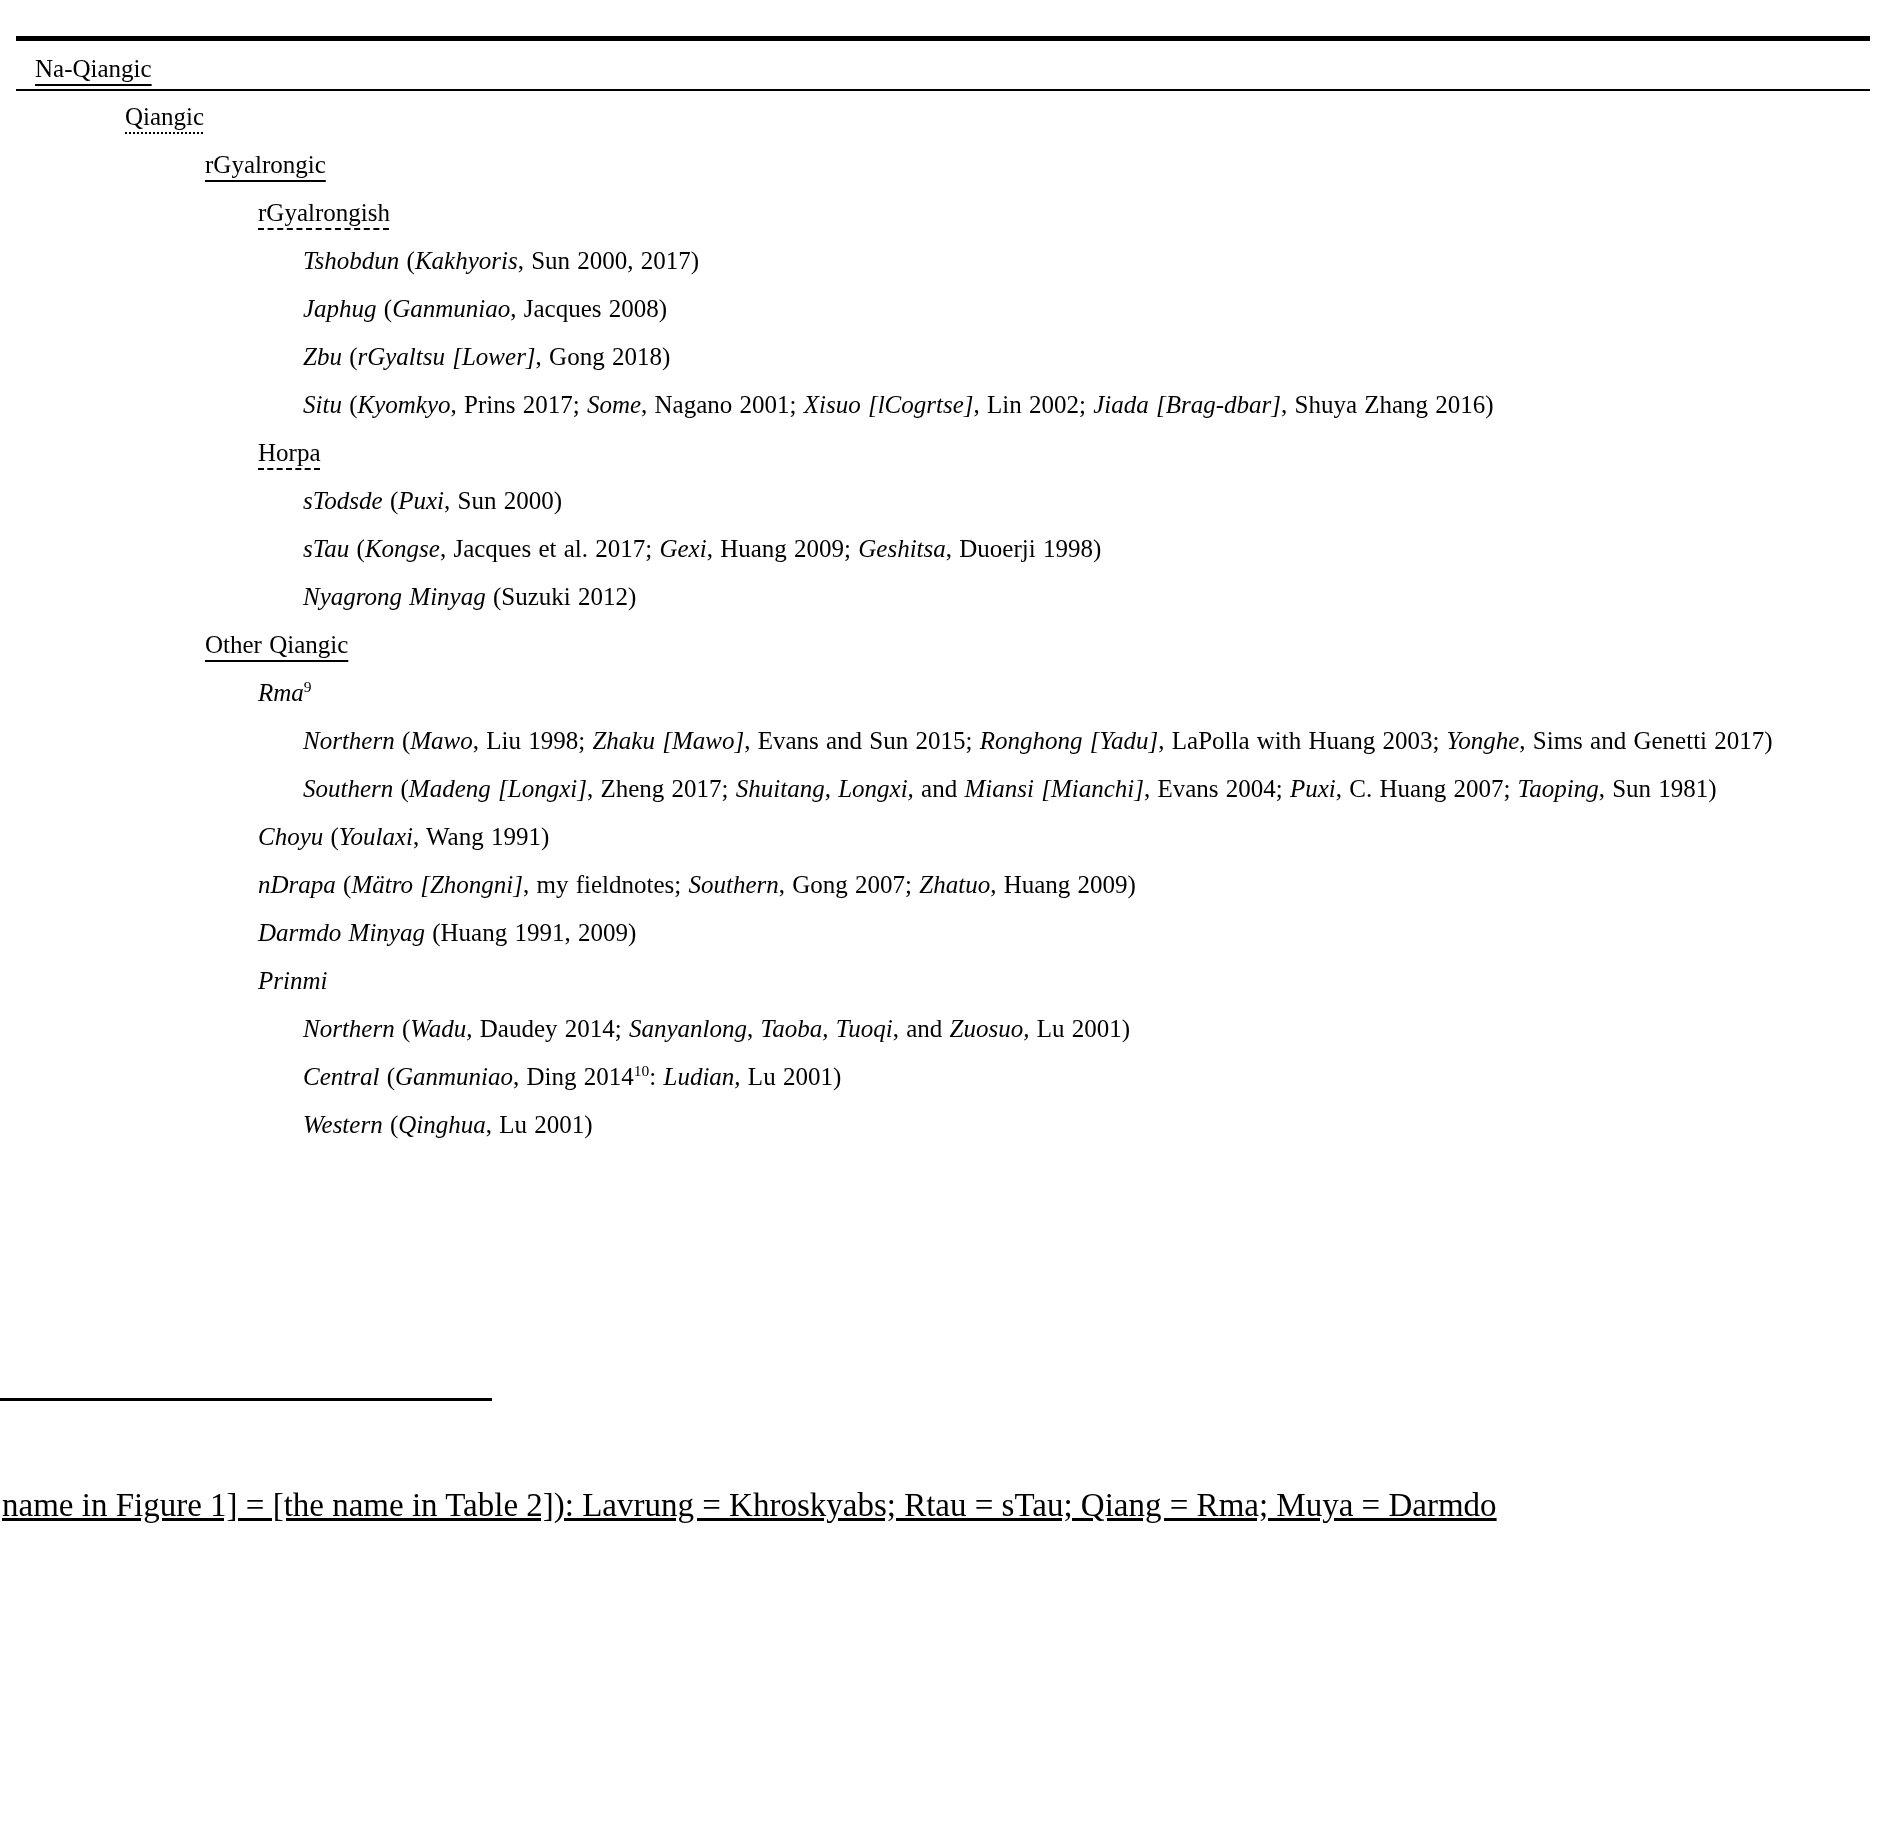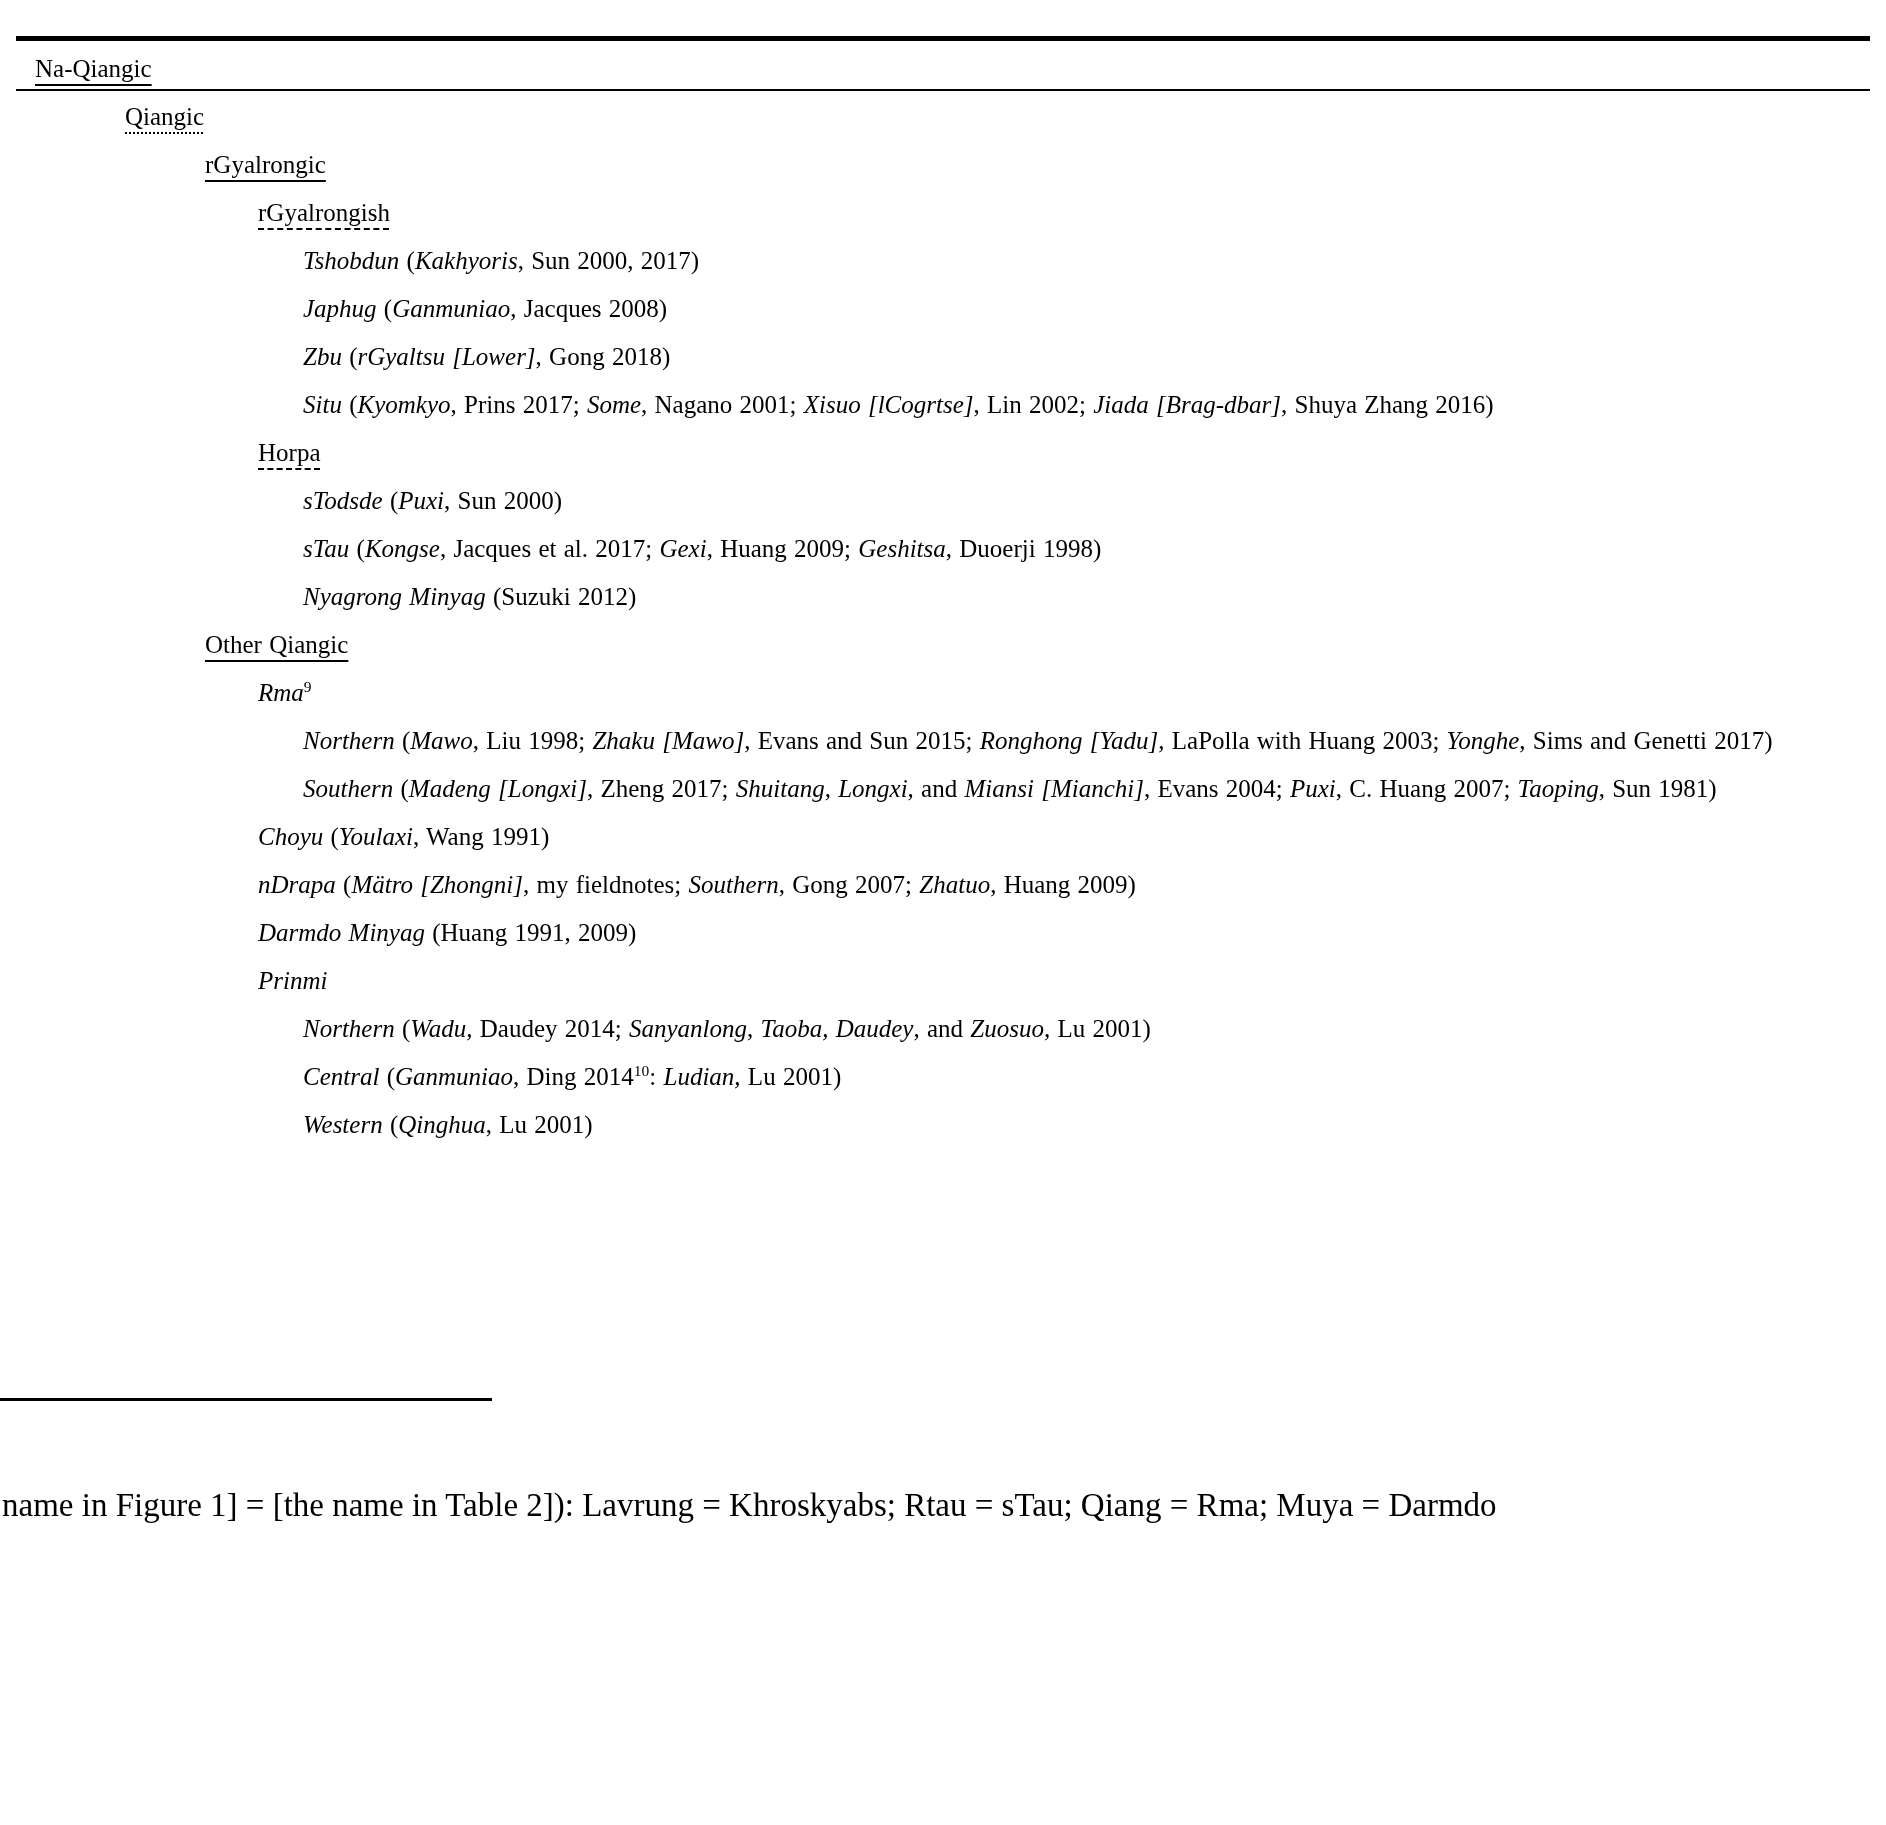--- a/index.html
+++ b/index.html
@@ -67,20 +67,21 @@
   .fn-line {
     line-height: 44px;
   }
   .fn-line-1 {
     margin-top: 23px;
     text-align: justify;
     text-align-last: justify;
   }
   .fn-line-2 {
     margin-top: 82px;
+    text-decoration: underline;
   }
 </style>
 </head>
 <body>
 
 <div class="top-rule"></div>
 
 <div class="tree" id="tree">
     <div class="row full-rule" style="margin-left: 0px;"><span class="u u-solid"><span>Na-Qiangic</span></span></div>
     <div class="row" style="margin-left: 90px;"><span class="u u-dotted"><span>Qiangic</span></span></div>
@@ -95,21 +96,21 @@
     <div class="row" style="margin-left: 268px;"><span class="it">sTau</span><span> (</span><span class="it">Kongse</span><span>, Jacques et al. 2017; </span><span class="it">Gexi</span><span>, Huang 2009; </span><span class="it">Geshitsa</span><span>, Duoerji 1998)</span></div>
     <div class="row" style="margin-left: 268px;"><span class="it">Nyagrong Minyag</span><span> (Suzuki 2012)</span></div>
     <div class="row" style="margin-left: 170px;"><span class="u u-solid"><span>Other Qiangic</span></span></div>
     <div class="row" style="margin-left: 223px;"><span class="it">Rma</span><span class="sup">9</span></div>
     <div class="row" style="margin-left: 268px; padding-left: 47px; text-indent: -47px;"><span class="it">Northern</span><span> (</span><span class="it">Mawo</span><span>, Liu 1998; </span><span class="it">Zhaku [Mawo]</span><span>, Evans and Sun 2015; </span><span class="it">Ronghong [Yadu]</span><span>, LaPolla with Huang 2003; </span><span class="it">Yonghe</span><span>, Sims and Genetti 2017)</span></div>
     <div class="row" style="margin-left: 268px; padding-left: 47px; text-indent: -47px;"><span class="it">Southern</span><span> (</span><span class="it">Madeng [Longxi]</span><span>, Zheng 2017; </span><span class="it">Shuitang, Longxi,</span><span> and </span><span class="it">Miansi [Mianchi]</span><span>, Evans 2004; </span><span class="it">Puxi</span><span>, C. Huang 2007; </span><span class="it">Taoping</span><span>, Sun 1981)</span></div>
     <div class="row" style="margin-left: 223px;"><span class="it">Choyu</span><span> (</span><span class="it">Youlaxi</span><span>, Wang 1991)</span></div>
     <div class="row" style="margin-left: 223px;"><span class="it">nDrapa</span><span> (</span><span class="it">Mätro [Zhongni]</span><span>, my fieldnotes; </span><span class="it">Southern</span><span>, Gong 2007; </span><span class="it">Zhatuo</span><span>, Huang 2009)</span></div>
     <div class="row" style="margin-left: 223px;"><span class="it">Darmdo Minyag</span><span> (Huang 1991, 2009)</span></div>
     <div class="row" style="margin-left: 223px;"><span class="it">Prinmi</span></div>
-    <div class="row" style="margin-left: 268px;"><span class="it">Northern</span><span> (</span><span class="it">Wadu,</span><span> Daudey 2014; </span><span class="it">Sanyanlong</span><span>, </span><span class="it">Taoba,</span><span> </span><span class="it">Daudey</span><span>, and </span><span class="it">Zuosuo,</span><span> Lu 2001)</span></div>
+    <div class="row" style="margin-left: 268px;"><span class="it">Northern</span><span> (</span><span class="it">Wadu,</span><span> Daudey 2014; </span><span class="it">Sanyanlong</span><span>, </span><span class="it">Taoba,</span><span> </span><span class="it">Tuoqi</span><span>, and </span><span class="it">Zuosuo,</span><span> Lu 2001)</span></div>
     <div class="row" style="margin-left: 268px;"><span class="it">Central</span><span> (</span><span class="it">Ganmuniao</span><span>, Ding 2014</span><span class="sup">10</span><span>: </span><span class="it">Ludian,</span><span> Lu 2001)</span></div>
     <div class="row" style="margin-left: 268px;"><span class="it">Western</span><span> (</span><span class="it">Qinghua</span><span>, Lu 2001)</span></div>
   </div>
 
 <div class="footnote-sep"></div>
 
 <div class="footnote" id="footnote">
     <div class="fn-line fn-line-2"><span>name in Figure 1] = [the name in Table 2]): Lavrung = Khroskyabs; Rtau = sTau; Qiang = Rma; Muya = Darmdo</span></div>
   </div>
 

